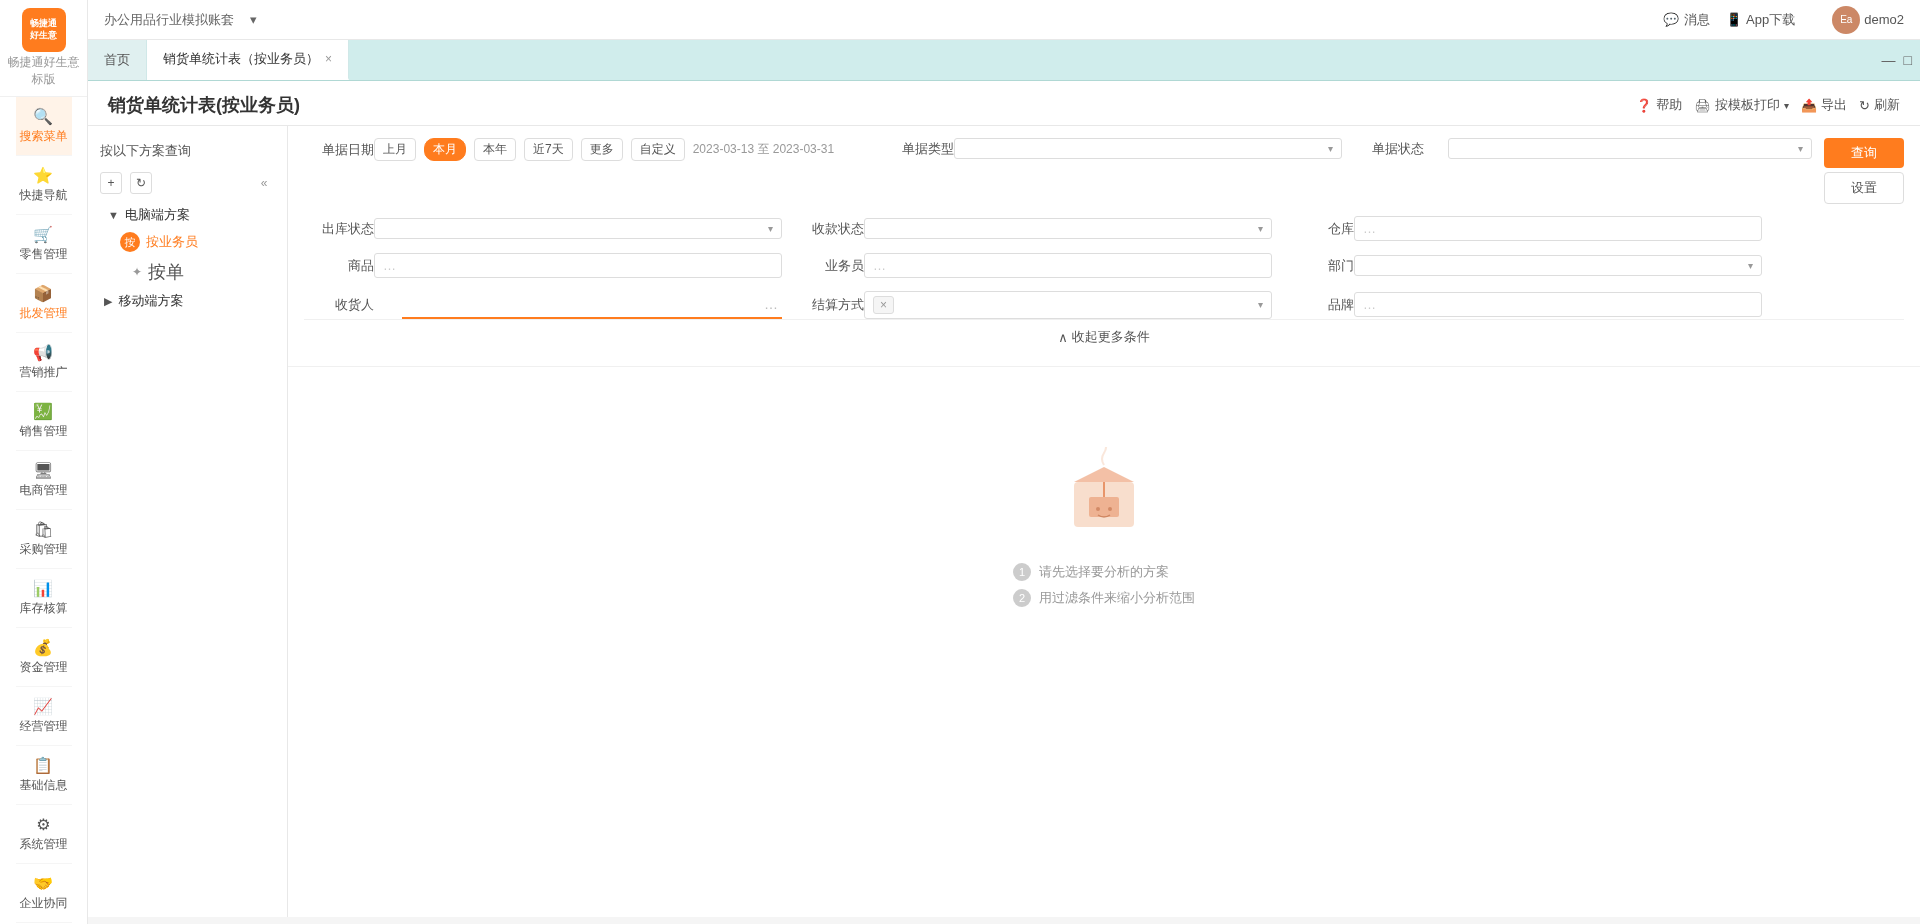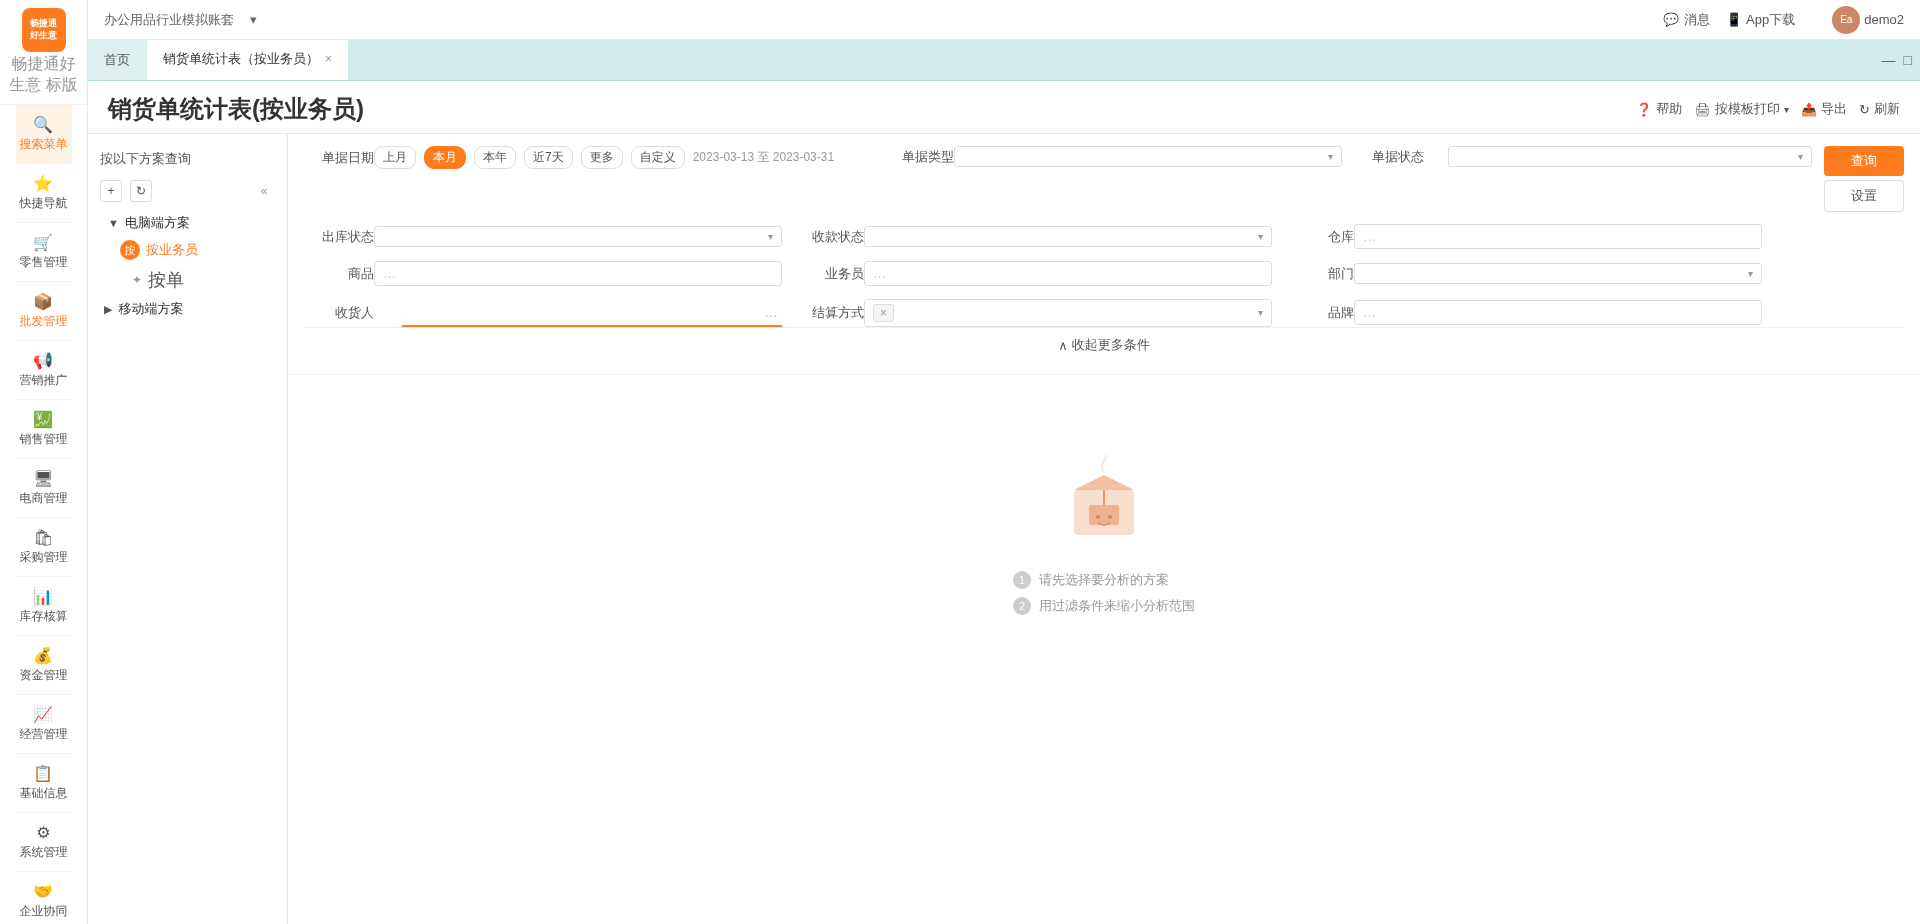--- a/index.html
+++ b/index.html
@@ -30,21 +30,21 @@
     .tab.active { background: #fff; color: #333; border-bottom: 2px solid #fff; }
     .tab-close { font-size: 12px; color: #999; cursor: pointer; }
     .tabs-right { margin-left: auto; display: flex; align-items: center; padding-right: 8px; gap: 8px; }
     .tabs-action { cursor: pointer; color: #666; font-size: 16px; }
 
     
     .content { flex: 1; overflow: auto; background: #f5f5f5; }
 
     
     .page-header { background: #fff; padding: 12px 20px 8px; border-bottom: 1px solid #e8e8e8; display: flex; align-items: center; justify-content: space-between; }
-    .page-title { font-size: 24px; font-weight: bold; color: #333; }
+    .page-title { font-size: 18px; font-weight: bold; color: #333; }
     .page-actions { display: flex; align-items: center; gap: 12px; }
     .page-action-btn { display: flex; align-items: center; gap: 4px; color: #555; font-size: 13px; cursor: pointer; }
 
     
     .content-body { display: flex; height: calc(100% - 52px); }
 
     
     .left-panel { width: 200px; background: #fff; border-right: 1px solid #e8e8e8; padding: 8px 0; flex-shrink: 0; }
     .left-panel-header { padding: 8px 12px; display: flex; align-items: center; justify-between: space-between; font-size: 13px; color: #555; }
     .left-panel-toolbar { display: flex; align-items: center; gap: 8px; padding: 4px 12px 8px; }
@@ -58,21 +58,21 @@
     .tree-subchild { padding: 4px 12px 4px 44px; cursor: pointer; display: flex; align-items: center; gap: 6px; font-size: 13px; color: #555; }
     .tree-section { padding: 4px 12px 4px 16px; cursor: pointer; display: flex; align-items: center; gap: 6px; font-size: 13px; color: #333; }
 
     
     .right-panel { flex: 1; background: #fff; padding: 0; overflow: auto; }
 
     
     .filter-area { padding: 12px 16px; border-bottom: 1px solid #f0f0f0; }
     .filter-label { width: 70px; color: #555; font-size: 13px; flex-shrink: 0; text-align: right; }
     .date-filter { display: flex; align-items: center; gap: 8px; flex: 1; }
-    .date-btn { padding: 2px 8px; border: 1px solid #ddd; border-radius: 9px; cursor: pointer; font-size: 12px; color: #555; background: #fff; }
+    .date-btn { padding: 2px 8px; border: 1px solid #ddd; border-radius: 4px; cursor: pointer; font-size: 12px; color: #555; background: #fff; }
     .date-btn.active { background: #ff7c1e; color: white; border-color: #ff7c1e; border-radius: 10px; }
     .date-range { font-size: 12px; color: #999; }
     .select-field { display: flex; align-items: center; border: 1px solid #ddd; border-radius: 3px; padding: 4px 8px; cursor: pointer; gap: 4px; background: #fff; width: 100%; }
     .select-field-text { flex: 1; color: #ccc; font-size: 13px; }
     .select-field-arrow { color: #999; font-size: 10px; }
     .input-field { border: none; border-bottom: 2px solid #ff7c1e; outline: none; width: 100%; padding: 4px 0; font-size: 13px; background: transparent; }
     .input-dots { color: #999; font-size: 14px; }
 
     
     .query-btn { background: #ff7c1e; color: white; border: none; border-radius: 4px; padding: 6px 20px; cursor: pointer; font-size: 13px; }
@@ -95,21 +95,21 @@
     .tag-x { display: inline-flex; align-items: center; gap: 4px; background: #f5f5f5; border: 1px solid #ddd; border-radius: 3px; padding: 1px 6px; font-size: 12px; color: #555; }
   </style>
 </head>
 <body>
 
 <div class="sidebar">
   <div class="sidebar-logo">
     <div class="sidebar-logo-icon">
       <span style="font-size:9px; line-height:1.3; text-align:center;">畅捷通<br>好生意</span>
     </div>
-    <div class="sidebar-logo-text" style="font-size:16px; color:#999; margin-top:2px;">畅捷通好生意
+    <div class="sidebar-logo-text" style="font-size:12px; color:#999; margin-top:2px;">畅捷通好生意
 标版</div>
   </div>
 
   <div id="sidebar-items-container">
       <div class="sidebar-menu-item sidebar-search">
       <span class="menu-icon">🔍</span>
       <span>搜索菜单</span>
     </div>
       <div class="sidebar-menu-item">
       <span class="menu-icon">⭐</span>

